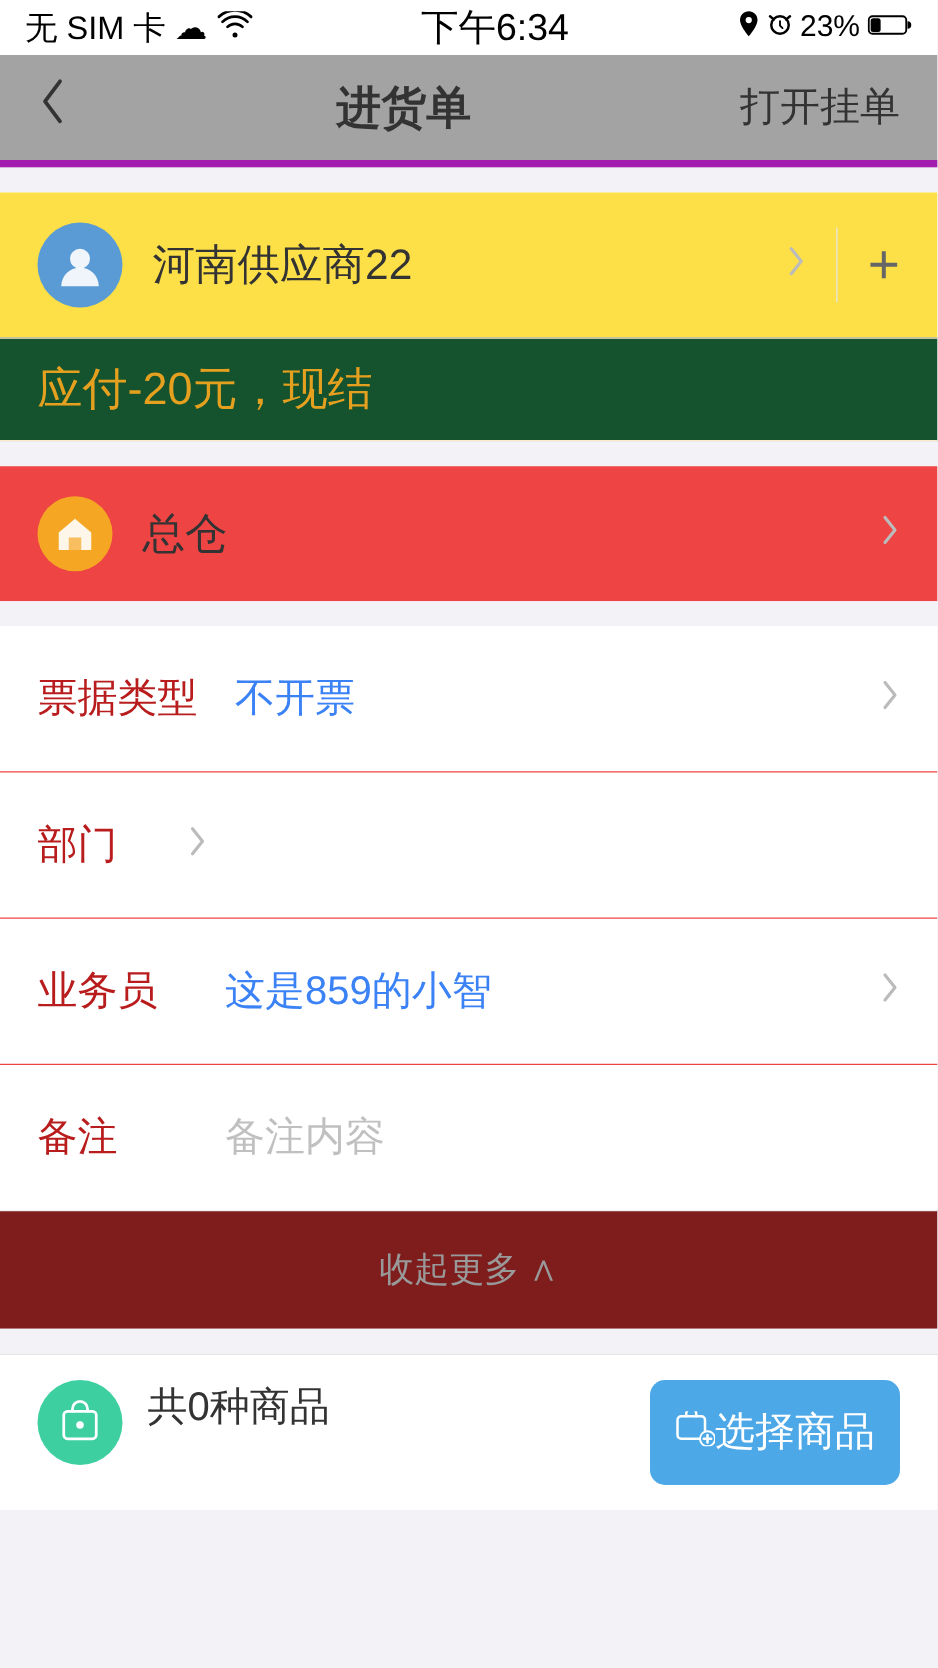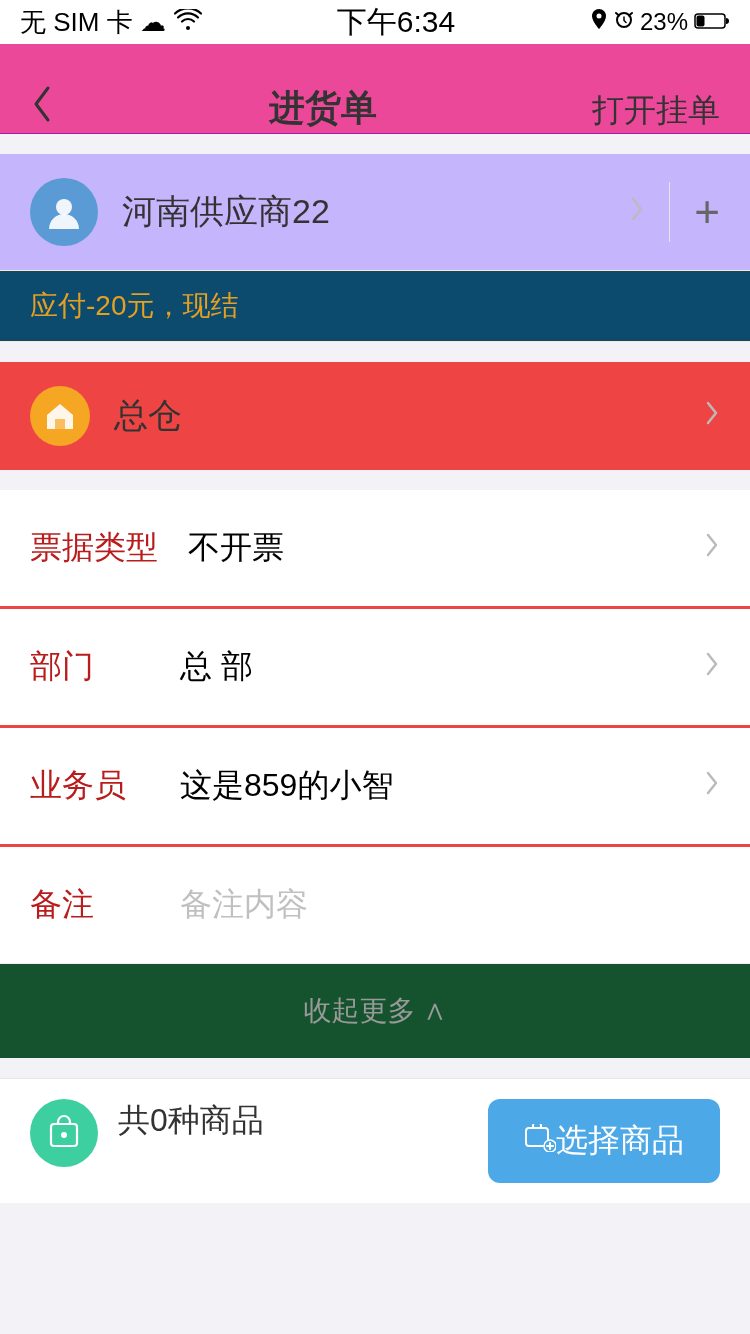--- a/index.html
+++ b/index.html
@@ -26,26 +26,26 @@
       color: #000;
     }
     .status-left { display: flex; align-items: center; gap: 8px; font-size: 26px; }
     .status-center { font-size: 30px; font-weight: 500; }
     .status-right { display: flex; align-items: center; gap: 6px; font-size: 24px; }
 
     
     .nav-bar {
       width: 100%;
       height: 90px;
-      background: #ec4899;
-      display: flex;
-      align-items: flex-end;
+      background: #a3a3a3;
+      display: flex;
+      align-items: center;
       justify-content: space-between;
       padding: 0 30px;
-      border-bottom: 1px solid #a21caf;
+      border-bottom: 6px solid #a21caf;
     }
     .nav-back {
       font-size: 40px;
       color: #333;
       cursor: pointer;
     }
     .nav-title {
       font-size: 36px;
       font-weight: 600;
       color: #333;
@@ -65,21 +65,21 @@
     
     .card {
       background: #fff;
     }
 
     
     .supplier-row {
       display: flex;
       align-items: center;
       padding: 24px 30px;
-      background: #c4b5fd;
+      background: #fde047;
       border-bottom: none;
     }
     .supplier-avatar {
       width: 68px;
       height: 68px;
       border-radius: 50%;
       background: #5b9bd5;
       display: flex;
       align-items: center;
       justify-content: center;
@@ -105,23 +105,23 @@
     }
     .supplier-add {
       font-size: 44px;
       color: #666;
       cursor: pointer;
       line-height: 1;
     }
 
     
     .notice-bar {
-      background: #0c4a6e;
+      background: #14532d;
       padding: 16px 30px;
-      font-size: 28px;
+      font-size: 36px;
       color: #e6a020;
       border-top: 1px solid #fde9c5;
       border-bottom: 1px solid #fde9c5;
     }
 
     
     .warehouse-row {
       display: flex;
       align-items: center;
       padding: 24px 30px;
@@ -149,45 +149,45 @@
       font-size: 28px;
       color: #bbb;
     }
 
     
     .form-row {
       display: flex;
       align-items: center;
       padding: 36px 30px;
       background: #fff;
-      border-top: 3px solid #ef4444;
+      border-top: 1px solid #ef4444;
     }
     .form-label {
       font-size: 32px;
       color: #b91c1c;
       min-width: 120px;
     }
     .form-value {
       flex: 1;
       font-size: 32px;
-      color: #000000;
+      color: #3b82f6;
       margin-left: 30px;
     }
     .form-value.placeholder {
       color: #c0c0c0;
       font-family: Liberation Mono, monospace;
     }
     .form-arrow {
       font-size: 28px;
       color: #bbb;
     }
 
     
     .collapse-row {
-      background: #14532d;
+      background: #7f1d1d;
       border-top: 1px solid #f0f0f0;
       text-align: center;
       padding: 28px 0;
       color: #999;
       font-size: 28px;
       cursor: pointer;
     }
 
     
     .product-bar {
@@ -211,21 +211,21 @@
     .product-count {
       flex: 1;
       font-size: 32px;
       color: #333;
       margin-left: 20px;
     }
     .select-btn {
       background: #4da8e8;
       color: #fff;
       font-size: 32px;
-      padding: 20px 36px;
+      padding: 20px 20px;
       border-radius: 12px;
       display: flex;
       align-items: center;
       cursor: pointer;
       border: none;
       white-space: nowrap;
     }
     .select-btn-icon {
       font-size: 28px;
     }
@@ -333,21 +333,20 @@
     <span class="form-value">不开票</span>
     <span class="form-arrow">
       <svg width="16" height="28" viewBox="0 0 16 28" fill="none">
         <path d="M4 4l8 10-8 10" stroke="#bbb" stroke-width="2.5" stroke-linecap="round" stroke-linejoin="round"></path>
       </svg>
     </span>
   </div>
 
   <div class="form-row">
     <span class="form-label">部门</span>
-    <span class="form-value">总 部</span>
     <span class="form-arrow">
       <svg width="16" height="28" viewBox="0 0 16 28" fill="none">
         <path d="M4 4l8 10-8 10" stroke="#bbb" stroke-width="2.5" stroke-linecap="round" stroke-linejoin="round"></path>
       </svg>
     </span>
   </div>
 
   <div class="form-row">
     <span class="form-label">业务员</span>
     <span class="form-value">这是859的小智</span>

